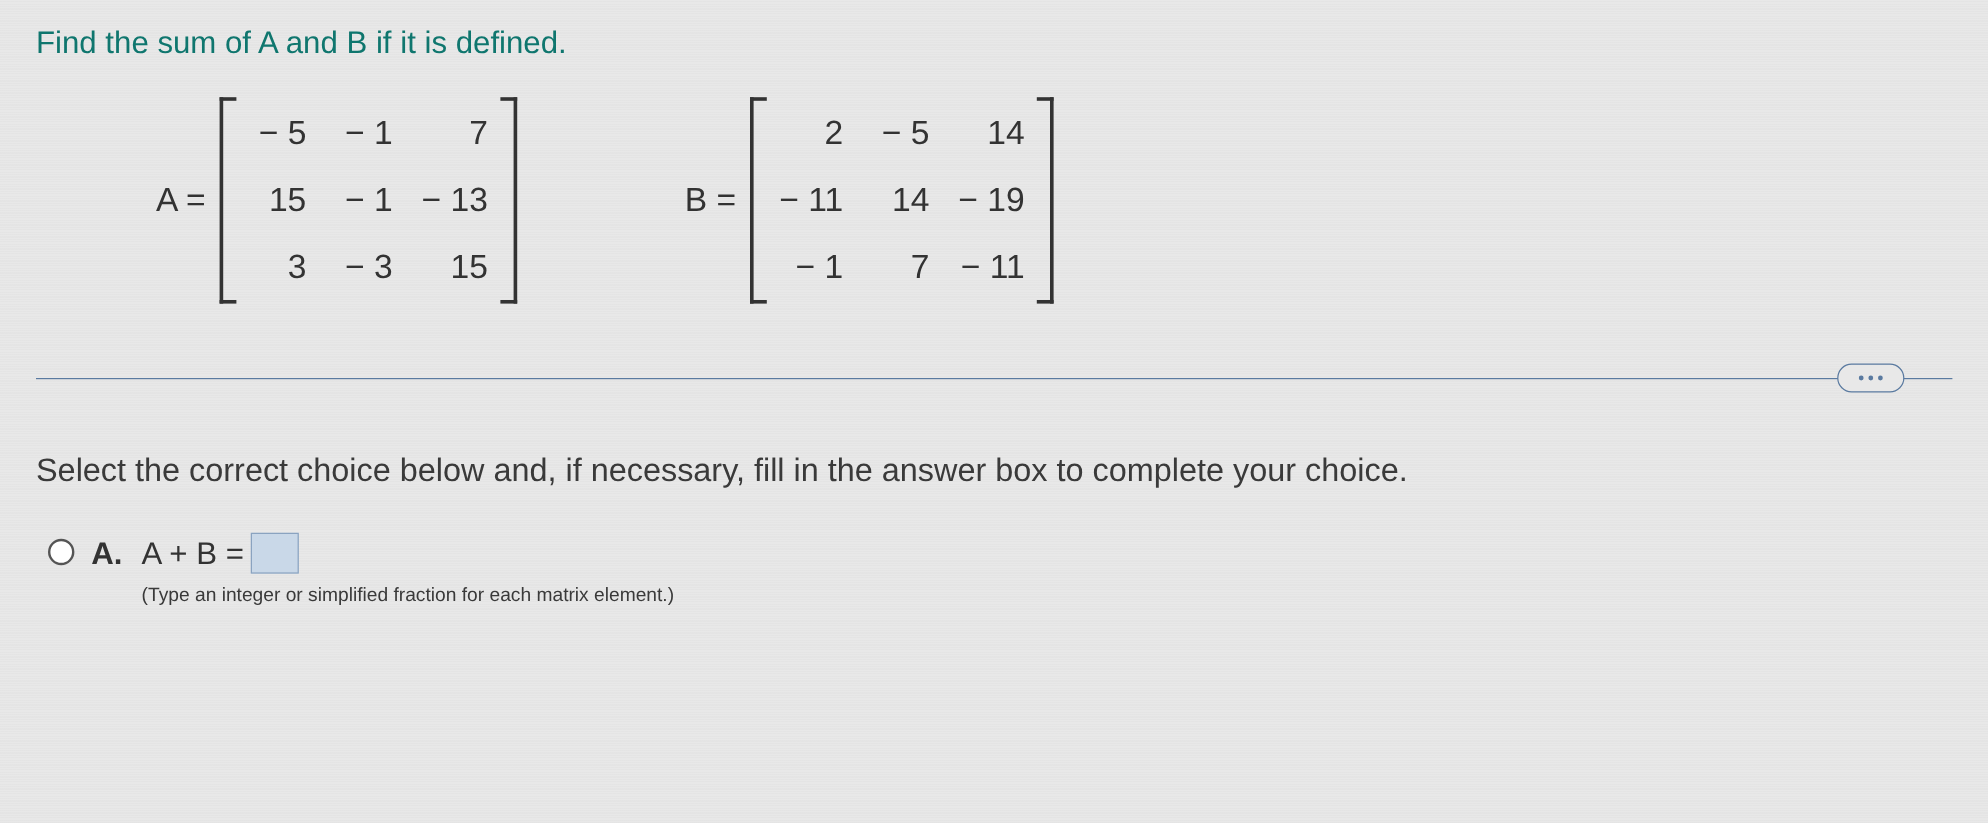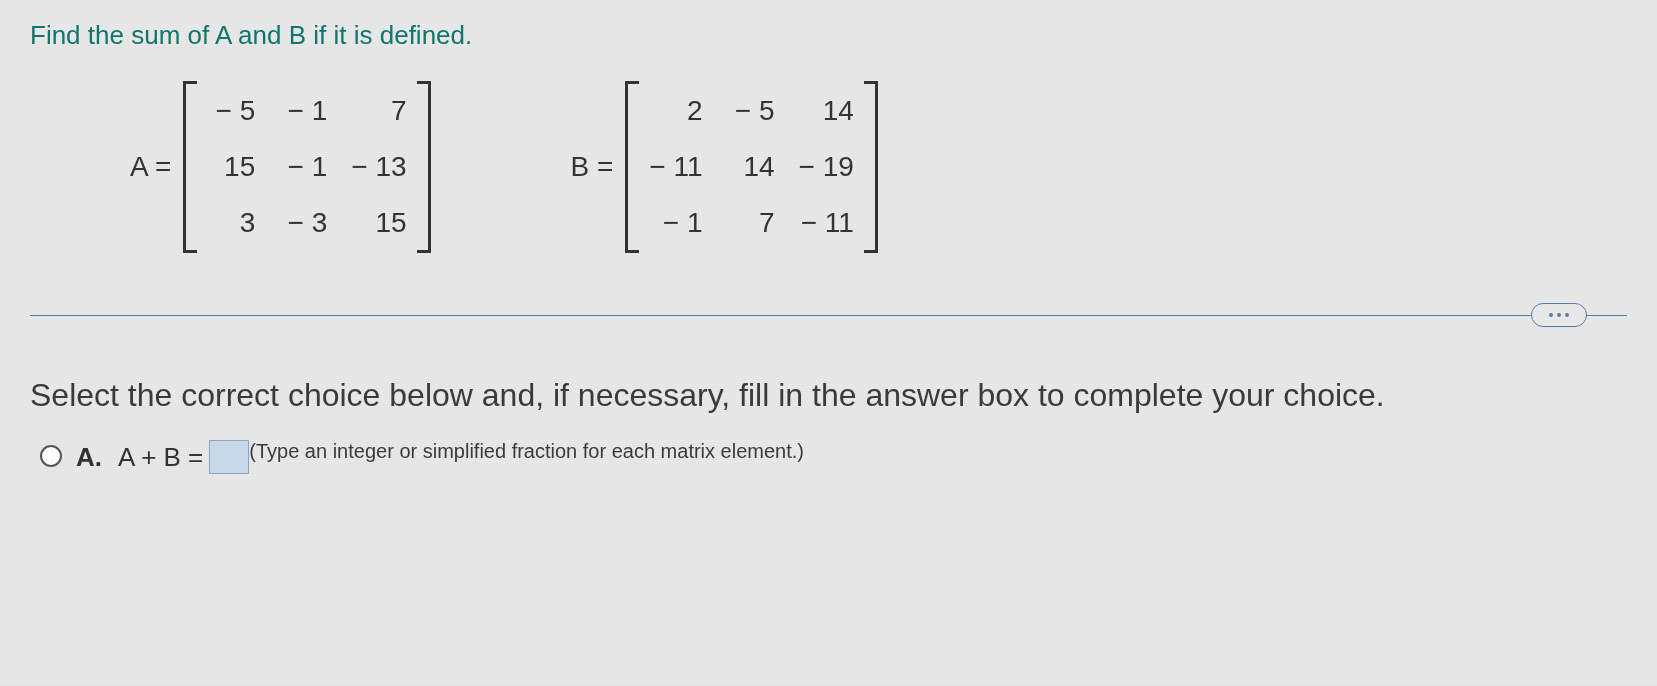--- a/index.html
+++ b/index.html
@@ -87,23 +87,23 @@
       gap: 4px;
       cursor: pointer;
     }
     .divider-button .dot {
       width: 4px;
       height: 4px;
       background: #5a7aa0;
       border-radius: 50%;
     }
     .instruction-text {
-      font-size: 32px;
+      font-size: 27px;
       color: #3a3a3a;
-      margin-bottom: 26px;
+      margin-bottom: 36px;
     }
     .choice-row {
       display: flex;
       align-items: flex-start;
       gap: 14px;
       margin-left: 10px;
     }
     .radio {
       width: 22px;
       height: 22px;
@@ -116,37 +116,38 @@
     }
     .choice-letter {
       font-size: 26px;
       font-weight: bold;
       color: #333;
       min-width: 28px;
       margin-top: 2px;
     }
     .choice-content {
       display: flex;
-      flex-direction: row;
+      flex-direction: column;
+      gap: 10px;
     }
     .answer-line {
       display: flex;
       align-items: center;
       font-size: 26px;
       color: #333;
     }
     .answer-box {
       width: 40px;
       height: 34px;
       background: #c9d8e8;
       border: 1px solid #8aa3c0;
       margin-left: 6px;
     }
     .hint-text {
-      font-size: 20px;
+      font-size: 16px;
       color: #3a3a3a;
     }
   </style>
 </head>
 <body>
 
 <div class="question-text">Find the sum of A and B if it is defined.</div>
 
 <div class="matrices-row">
   <div class="matrix-group">

